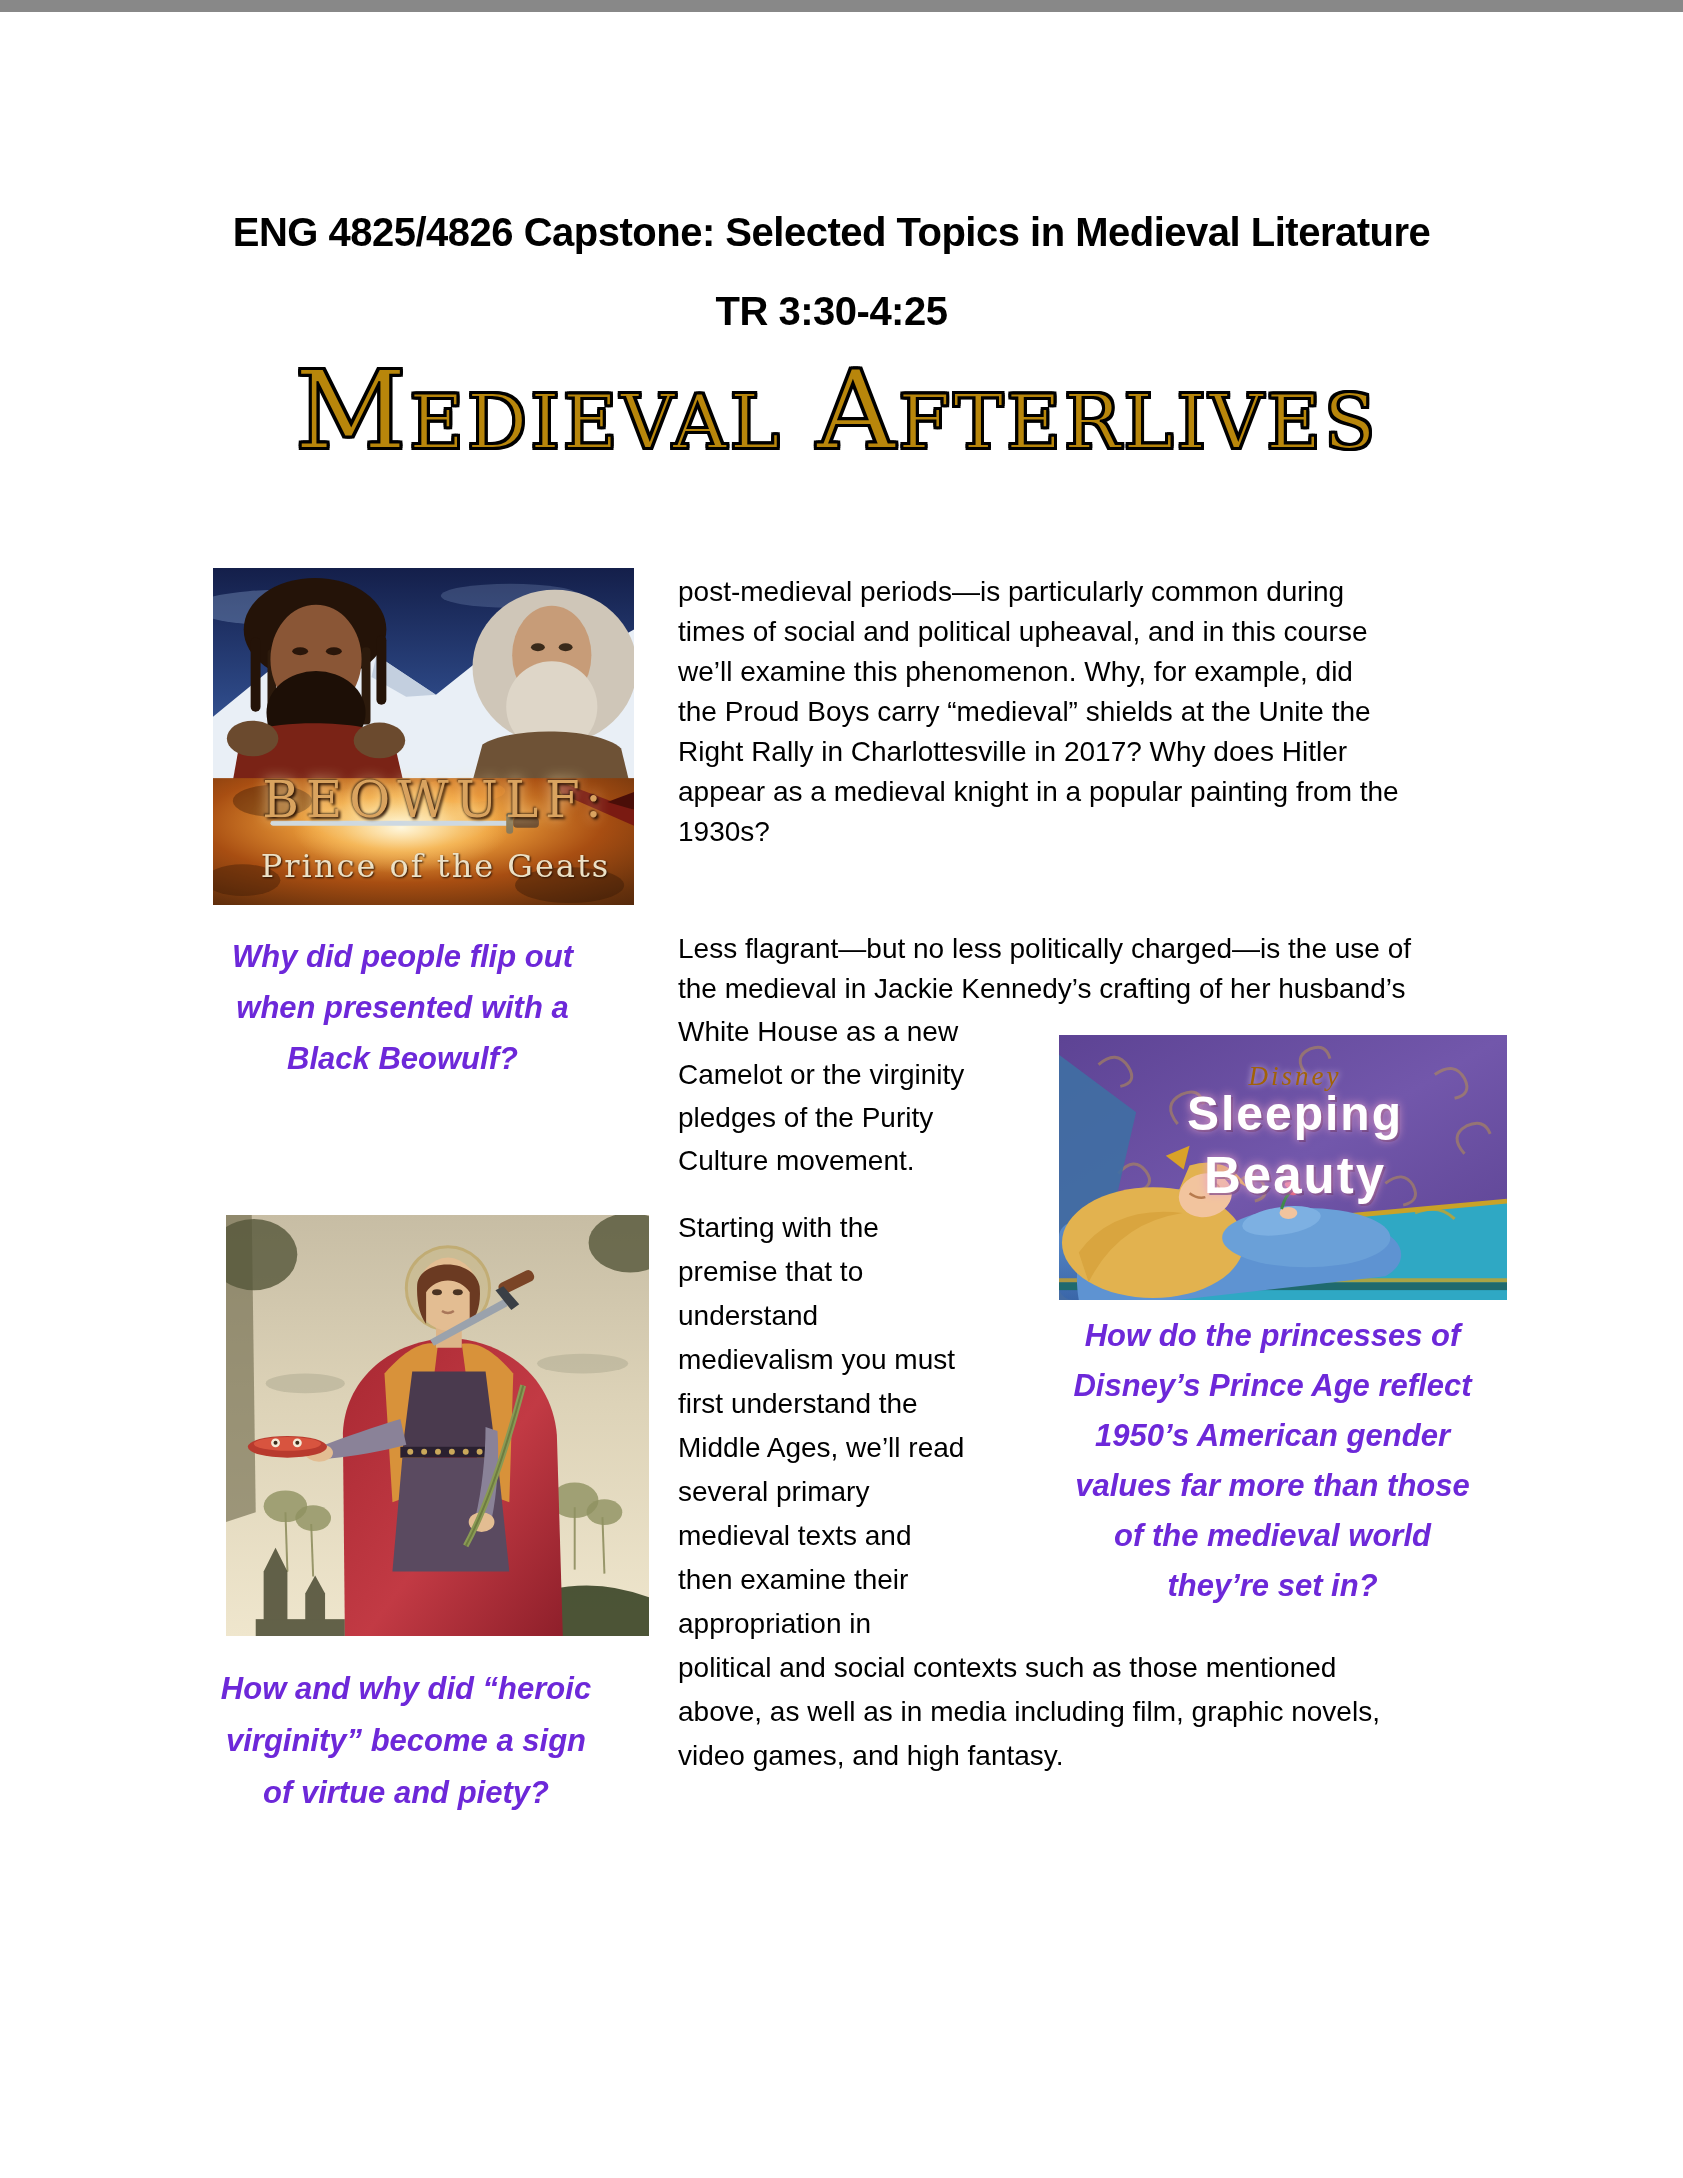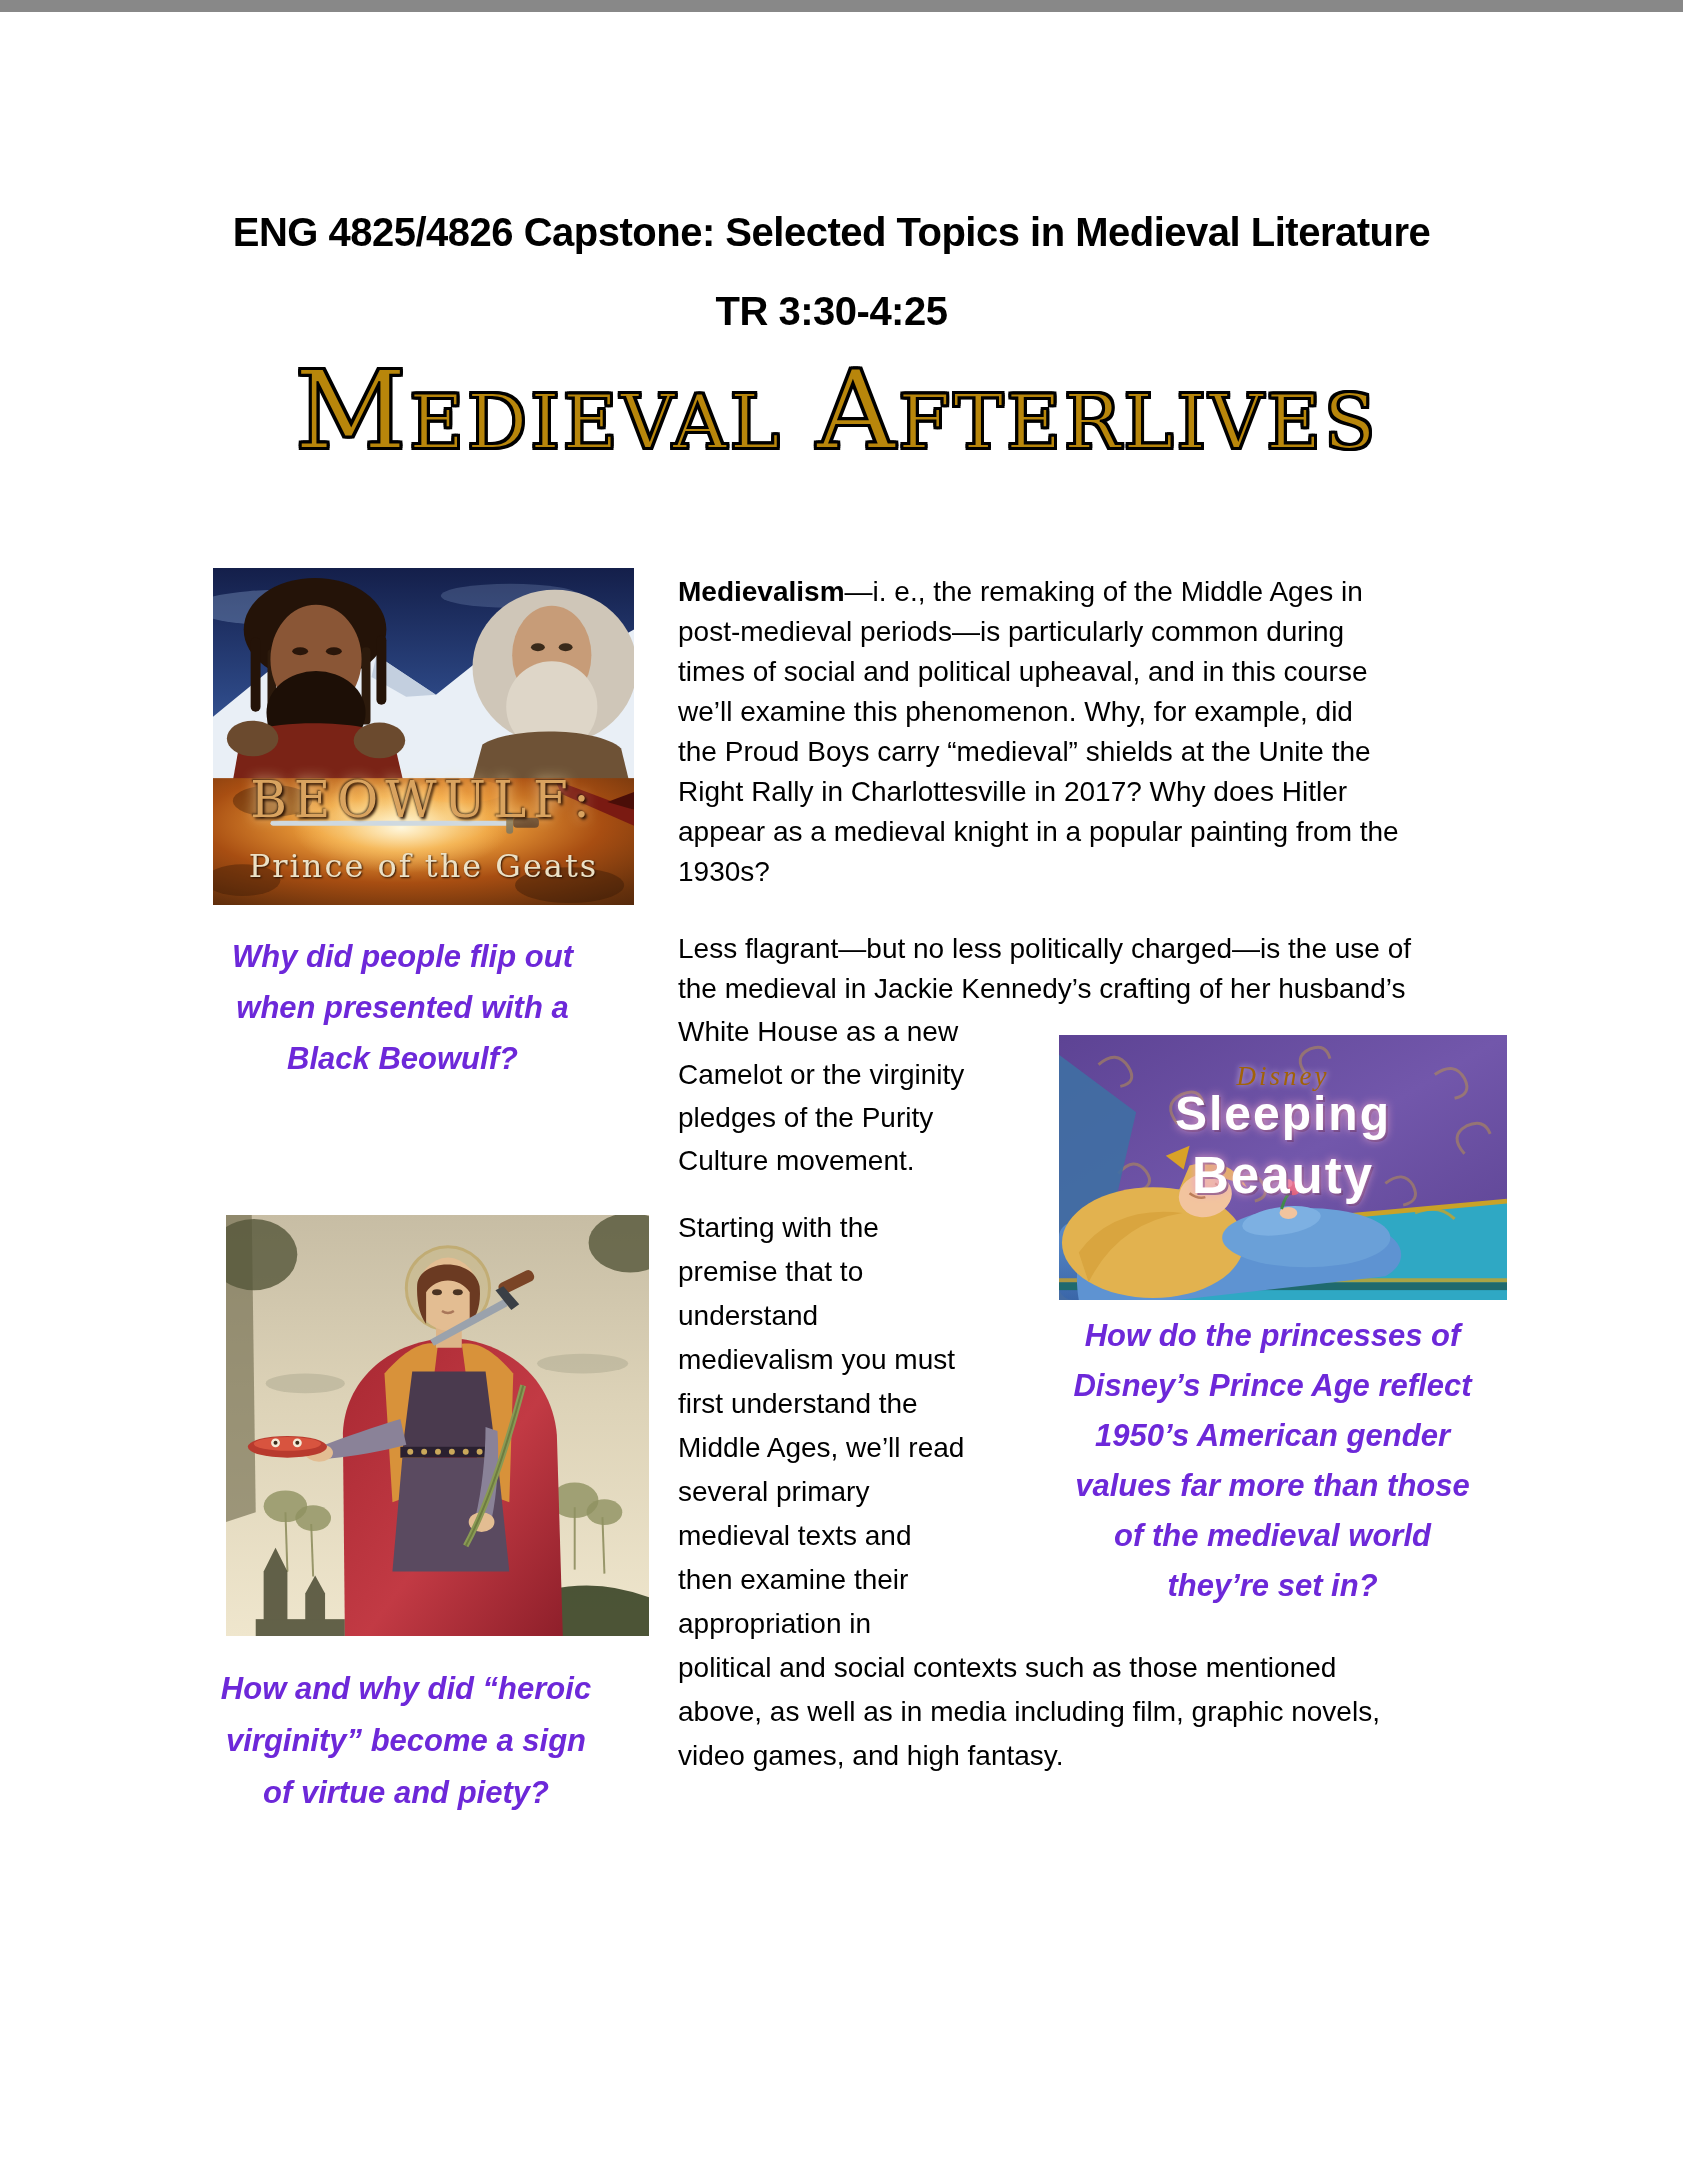--- a/index.html
+++ b/index.html
@@ -42,21 +42,21 @@
   }
   .cap-beowulf { left:161px;  top:919px;  width:483px; line-height:51px; }
   .cap-sb      { left:1025px; top:1299px; width:495px; line-height:50px; }
   .cap-saint   { left:156px;  top:1651px; width:500px; line-height:52px; }
   
   .pic { position:absolute; overflow:hidden; }
   .pic-beowulf { left:213px;  top:556px;  width:421px; height:337px; }
   .pic-sb      { left:1059px; top:1023px; width:448px; height:265px; }
   .pic-saint   { left:226px;  top:1203px; width:423px; height:421px; }
   .pic svg { position:absolute; left:0; top:0; width:100%; height:100%; display:block; }
-  .overlay { position:absolute; left:0; width:100%; text-align:center; }
+  .overlay { position:absolute; left:0; width:100%; text-align:center;padding-left:12px; }
   
   .beo-title {
     top:203px; font-family:"DejaVu Serif", serif; font-size:50px; letter-spacing:7px;
     color:#d9a35f;
     text-shadow:2px 2px 3px #2a1203, -1px -1px 2px rgba(0,0,0,.55), 0 0 14px #ffe9b0;
   }
   .beo-sub {
     top:279px; font-family:"DejaVu Serif", serif; font-size:32px; letter-spacing:2px;
     color:#ece1c6; text-shadow:1px 1px 2px #2a1203;
   }
@@ -157,21 +157,20 @@
     <div class="overlay beo-sub">Prince of the Geats</div>
   </div>
 
   <div class="caption cap-beowulf">
       <div>Why did people flip out</div>
       <div>when presented with a</div>
       <div>Black Beowulf?</div>
     </div>
 
   <div class="bodytext par1">
-    <div><span class="bold-lead">Medievalism</span><span>—i. e., the remaking of the Middle Ages in</span></div>
     <div>
         <div>post-medieval periods—is particularly common during</div>
         <div>times of social and political upheaval, and in this course</div>
         <div>we’ll examine this phenomenon. Why, for example, did</div>
         <div>the Proud Boys carry “medieval” shields at the Unite the</div>
         <div>Right Rally in Charlottesville in 2017? Why does Hitler</div>
         <div>appear as a medieval knight in a popular painting from the</div>
         <div>1930s?</div>
       </div>
   </div>

